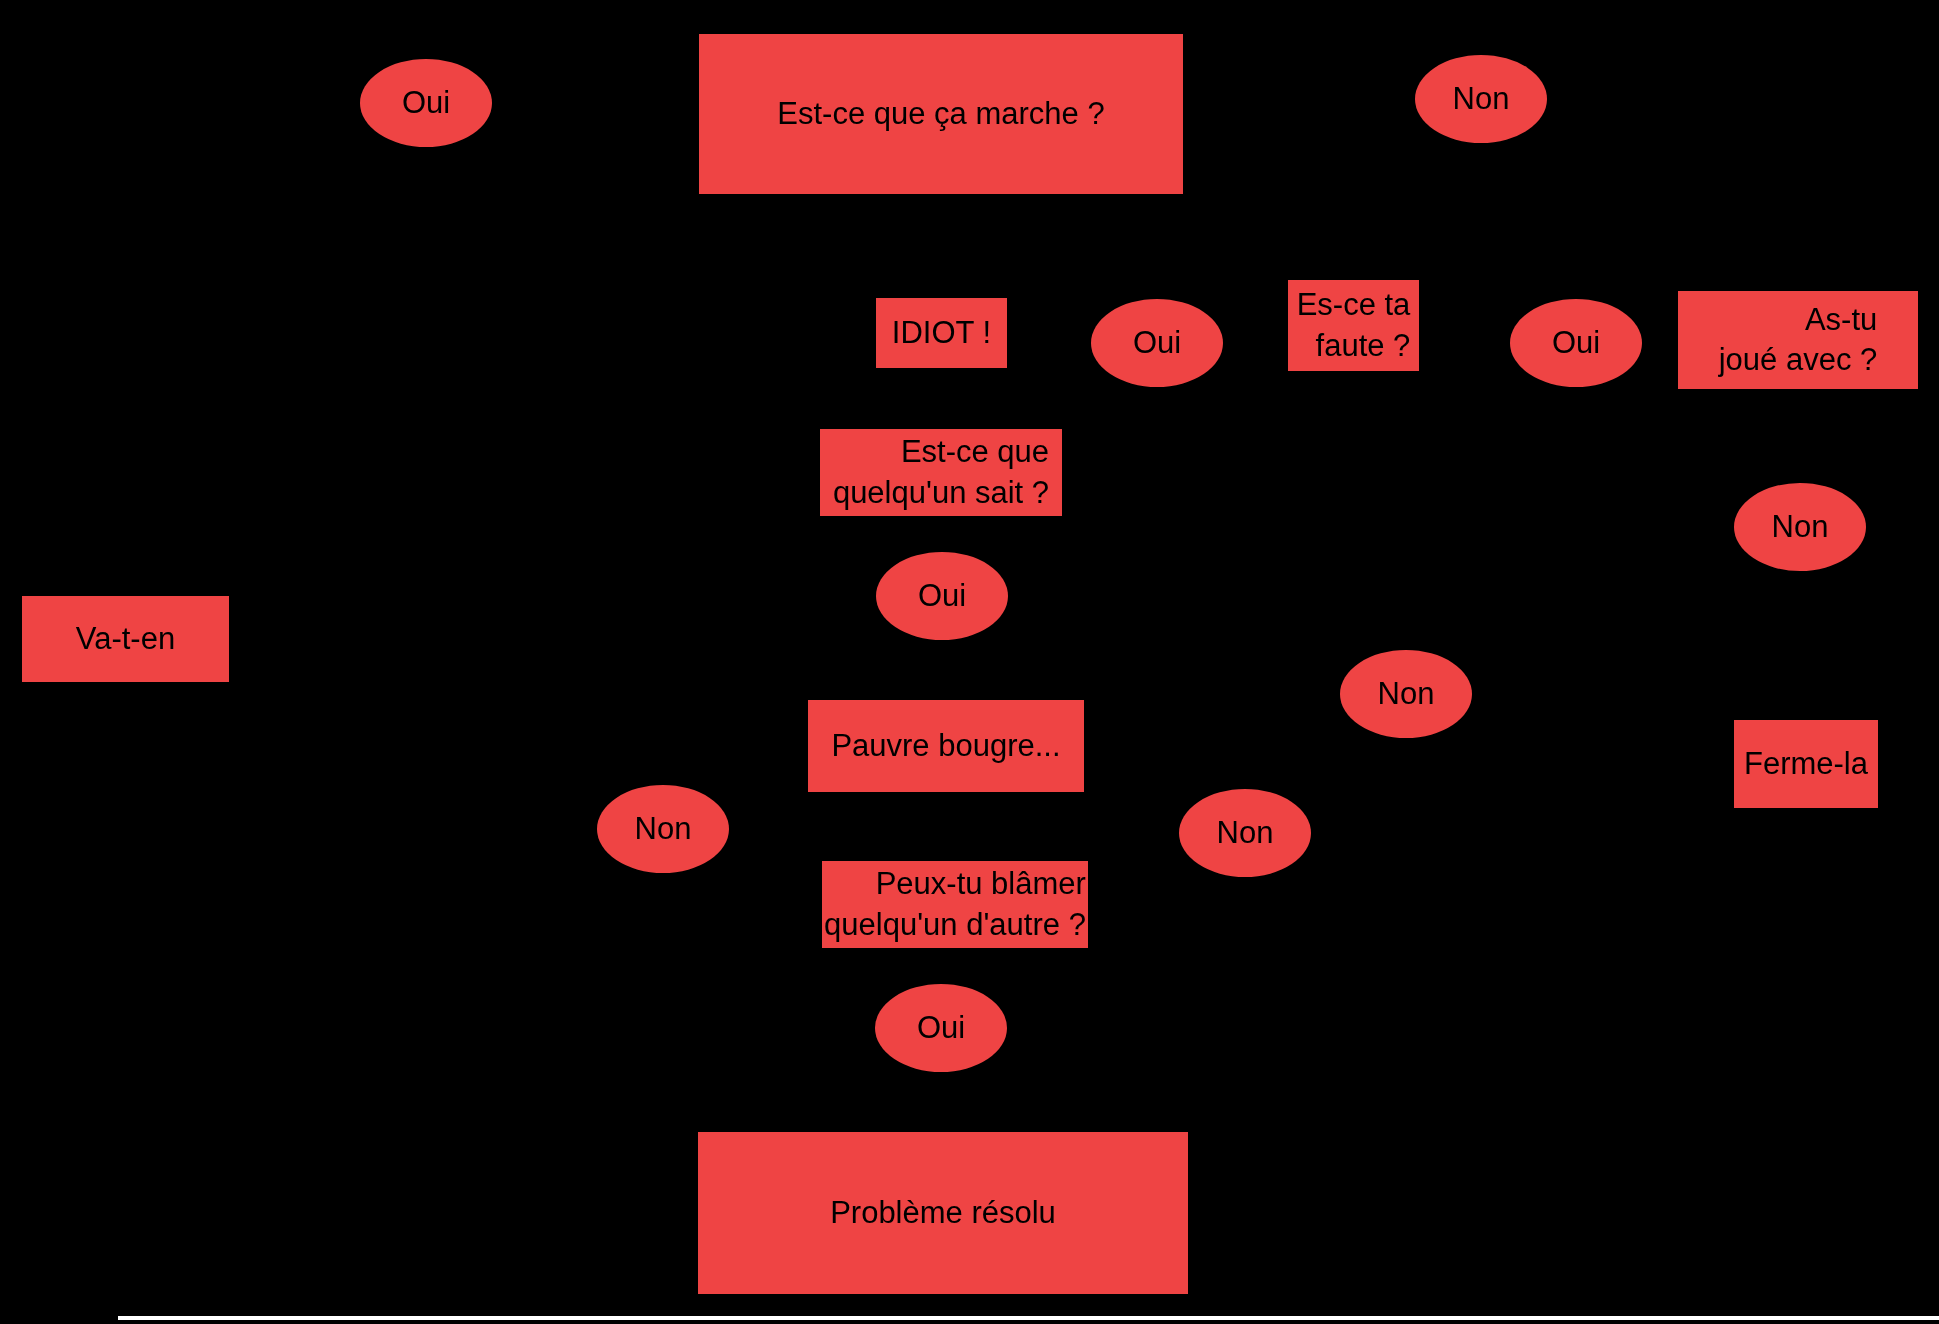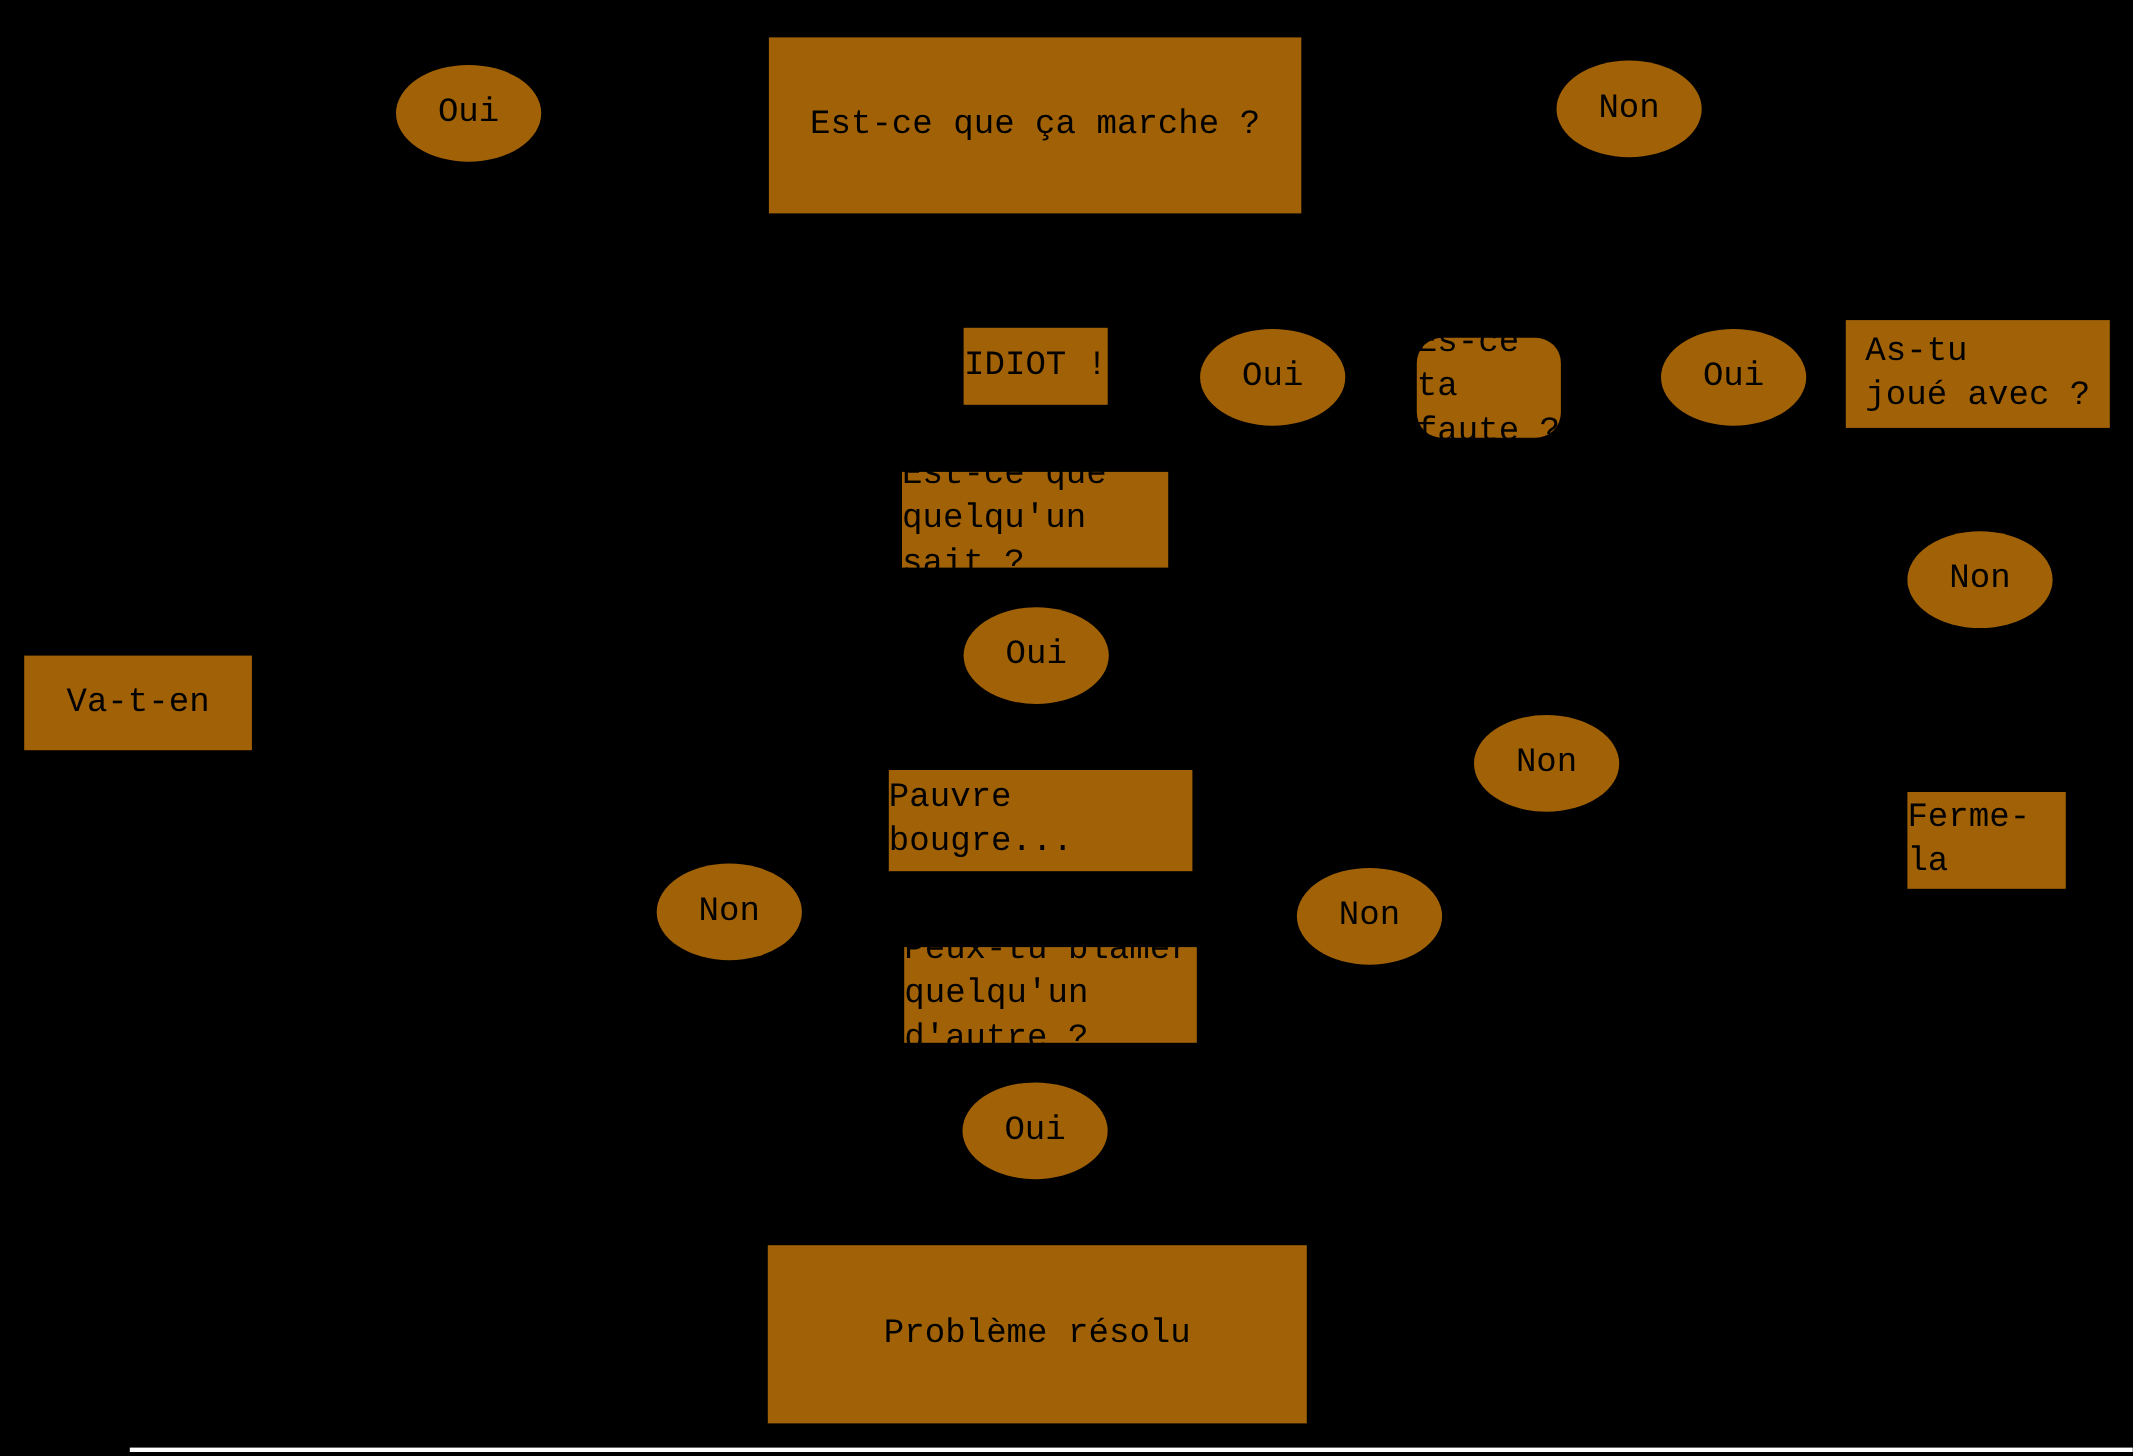--- a/index.html
+++ b/index.html
@@ -10,31 +10,30 @@
   .canvas {
     position: relative;
     width: 1939px;
     height: 1324px;
     background: #000000;
     overflow: hidden;
     font-family: "Liberation Sans", "DejaVu Sans", sans-serif;
   }
   .node {
     position: absolute;
-    background: #a16207;
+    background: #ef4444;
     color: #000000;
     display: flex;
     align-items: center;
     justify-content: center;
-    text-align: left;
+    text-align: right;
     font-size: 31px;
     line-height: 1.3;
     white-space: pre-line;
     box-sizing: border-box;
-    font-family: Liberation Mono, monospace;
   }
   .rect {
     
   }
   .ellipse {
     border-radius: 50%;
   }
   .edge-line {
     position: absolute;
     background: #ffffff;
@@ -48,21 +47,21 @@
   <div class="node ellipse" style="left:360px; top:59px; width:132px; height:88px;">Oui</div>
 
   <div class="node rect" style="left:699px; top:13px; width:484px; height:160px;margin-top:21px;">Est-ce que ça marche ?</div>
 
   <div class="node ellipse" style="left:1415px; top:55px; width:132px; height:88px;">Non</div>
 
   <div class="node rect" style="left:876px; top:298px; width:131px; height:70px;">IDIOT !</div>
 
   <div class="node ellipse" style="left:1091px; top:299px; width:132px; height:88px;">Oui</div>
 
-  <div class="node rect" style="left:1288px; top:307px; width:131px; height:91px;border-radius:23px;">Es-ce ta
+  <div class="node rect" style="left:1288px; top:280px; width:131px; height:91px;">Es-ce ta
 faute ?</div>
 
   <div class="node ellipse" style="left:1510px; top:299px; width:132px; height:88px;">Oui</div>
 
   <div class="node rect" style="left:1678px; top:291px; width:240px; height:98px;">As-tu
 joué avec ?</div>
 
   <div class="node rect" style="left:820px; top:429px; width:242px; height:87px;">Est-ce que
 quelqu'un sait ?</div>
 

